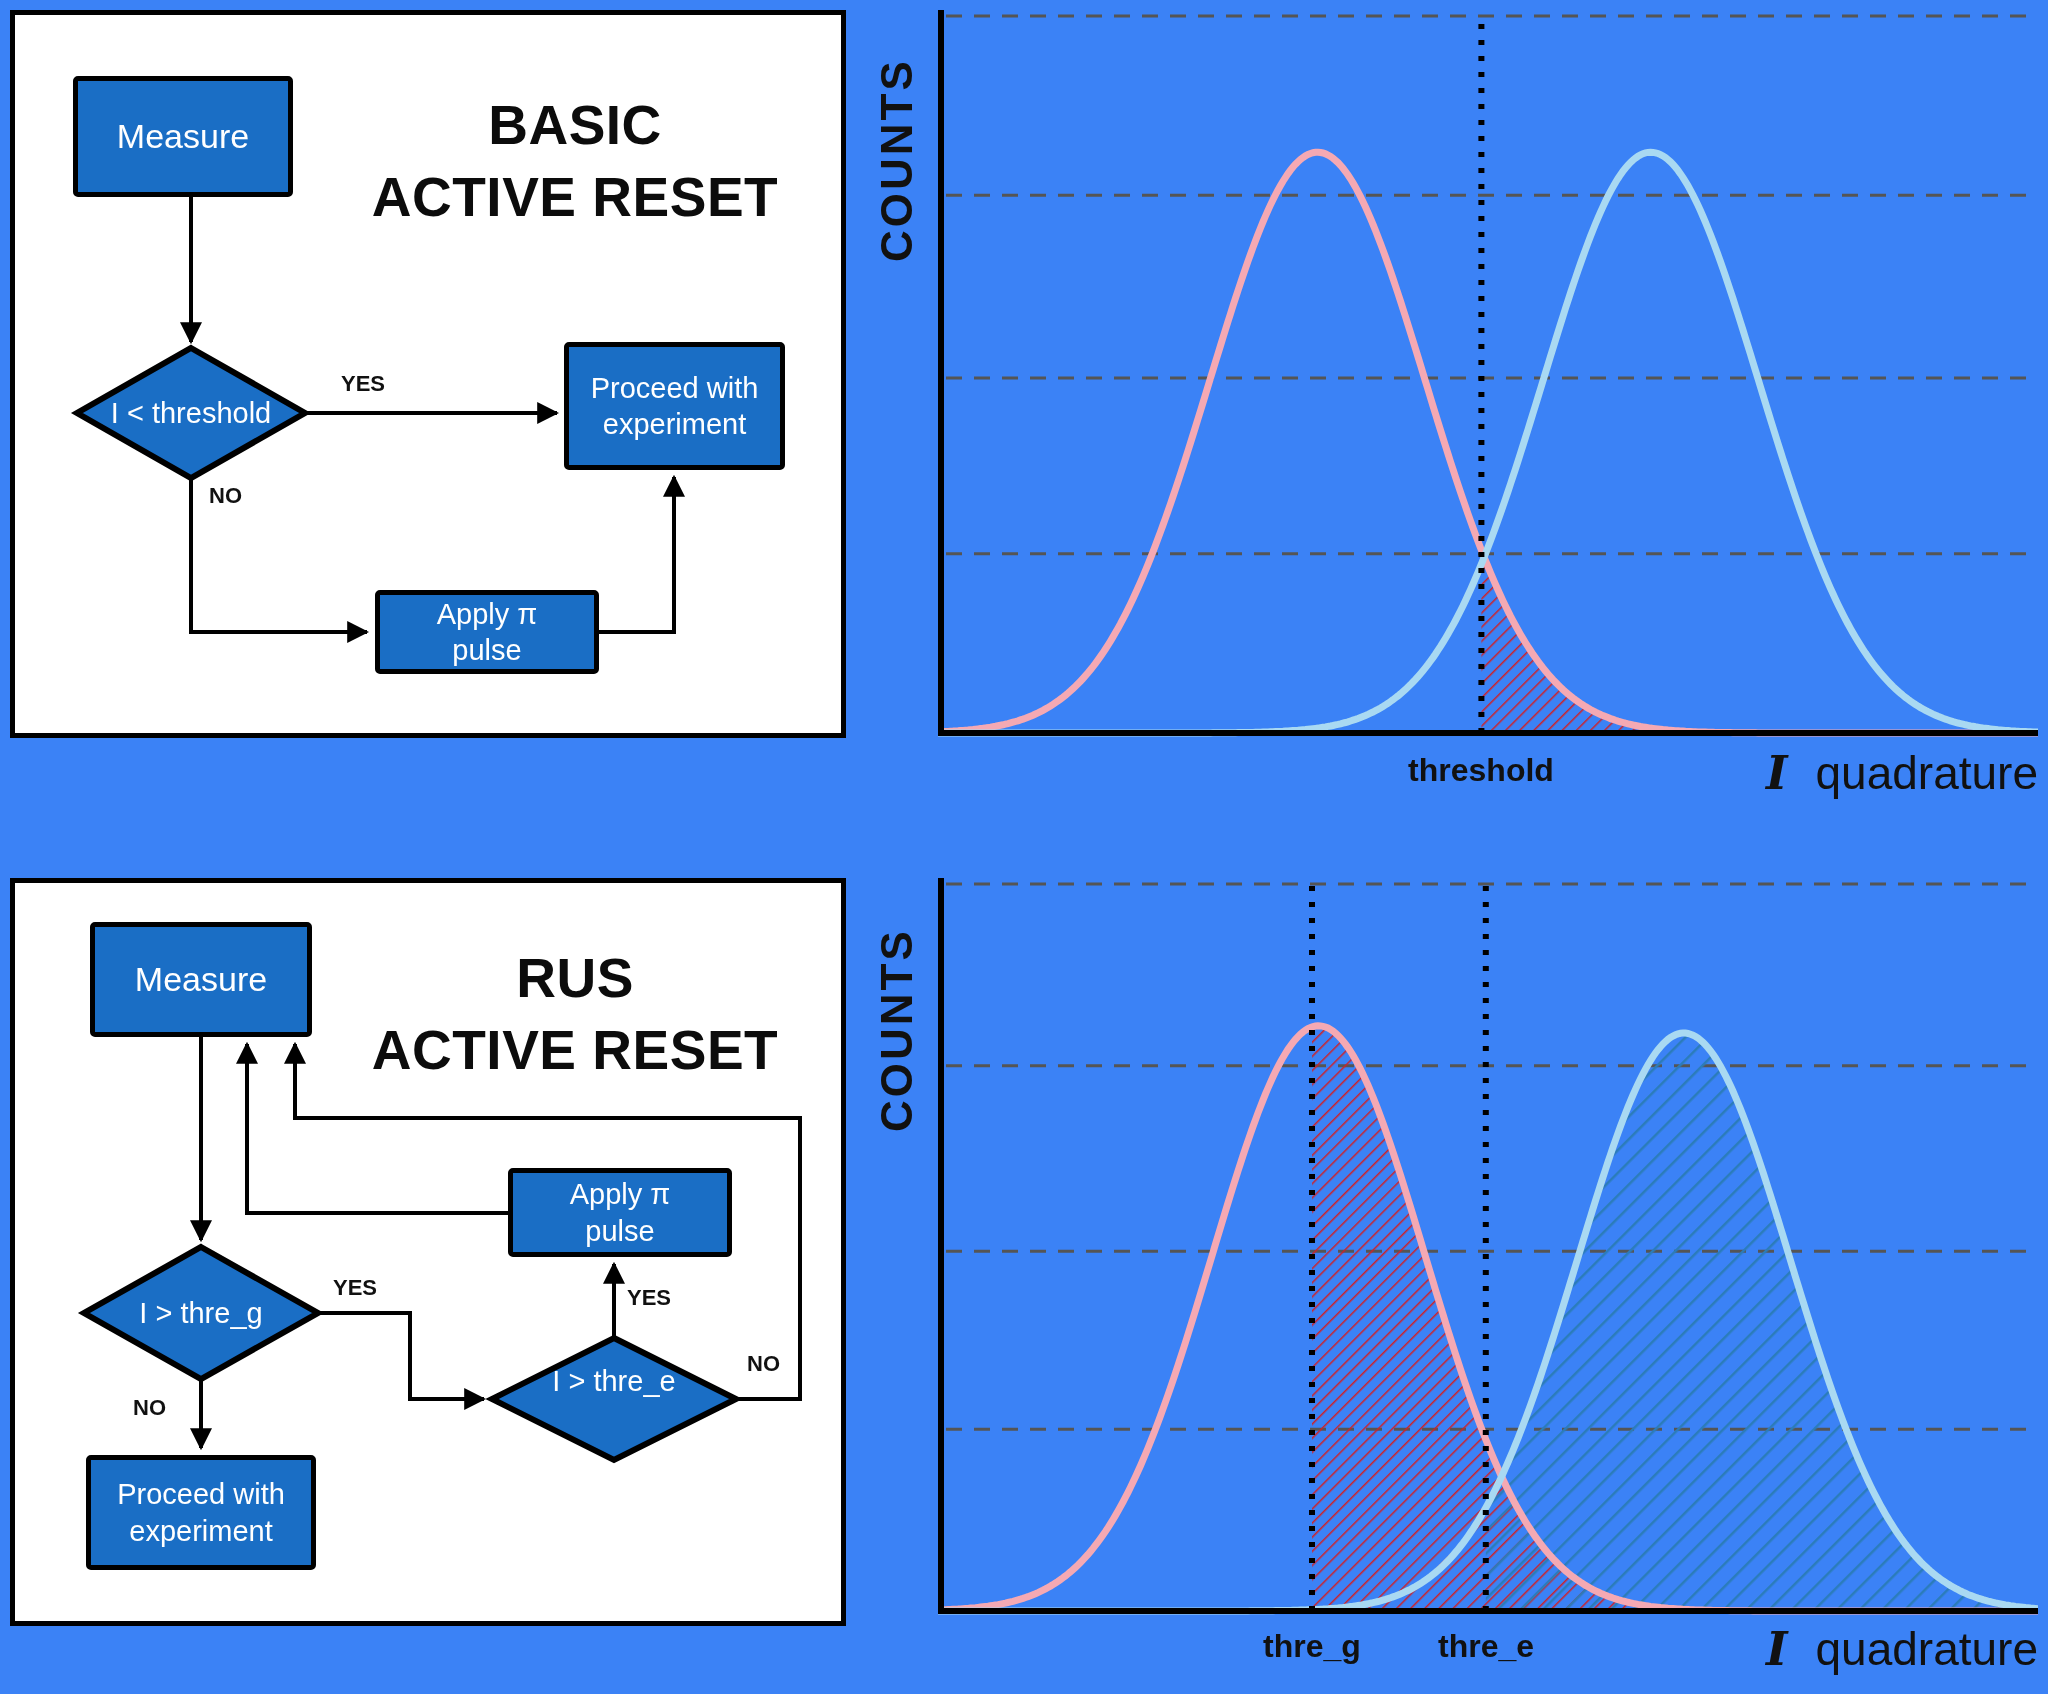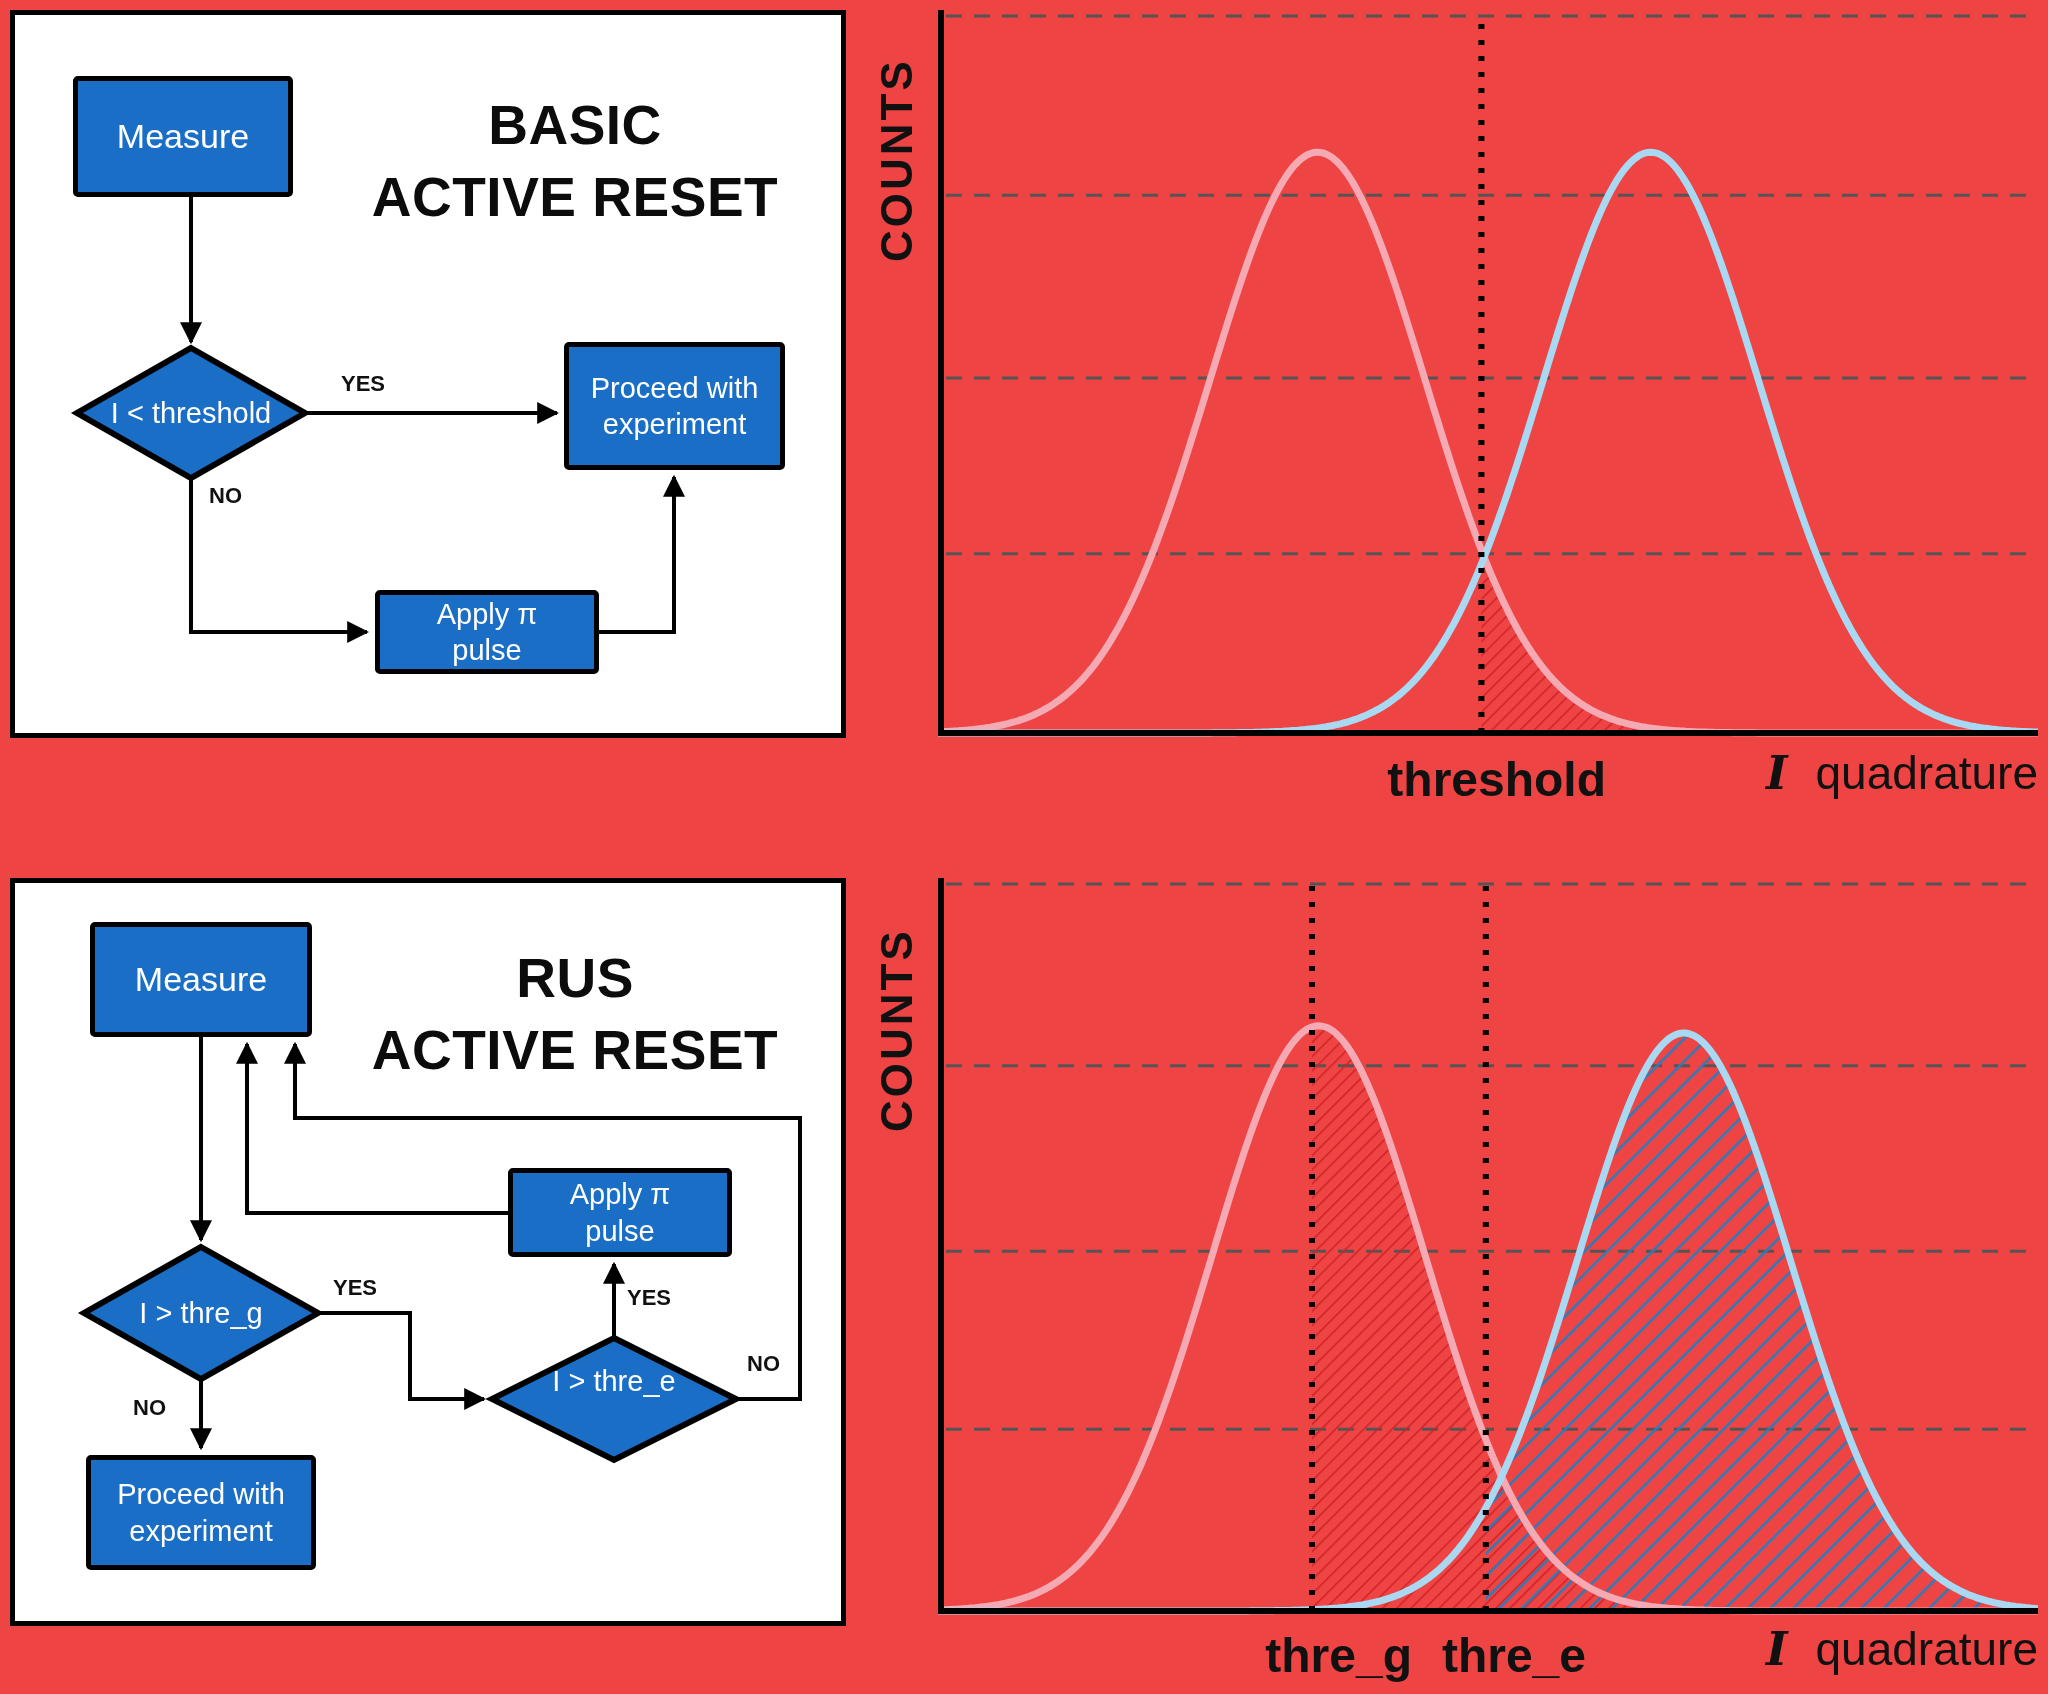--- a/index.html
+++ b/index.html
@@ -1,17 +1,17 @@
 <!DOCTYPE html>
 <html style="--node-fill: #1a6ec5; --node-text: #ffffff; --panel-border: #000000; --ground-curve: #f5a9b3; --excited-curve: #a9d9f2; --red-hatch: #cf2128; --blue-hatch: #2b7cba; --gridline: #555555; --threshold-line: #000000;"><head>
 <meta charset="utf-8">
 <title>Active Reset Figure</title>
 <style>
   html,body{margin:0;padding:0;background:#ffffff;}
-  .page{position:relative;width:2048px;height:1694px;background:#ef4444;
+  .page{position:relative;width:2048px;height:1694px;background:#3b82f6;
         font-family:"Liberation Sans",sans-serif;overflow:hidden;color:#111;}
 
   
   .panel{position:absolute;background:#ffffff;border:5px solid var(--panel-border,#000);box-sizing:border-box;}
   .wires{position:absolute;left:0;top:0;}
   .wire{fill:none;stroke:#000;stroke-width:4;}
   .wires marker path{fill:#000;}
   .diamond{fill:var(--node-fill,#1a6ec5);stroke:#000;stroke-width:6;}
   .node{position:absolute;display:flex;flex-direction:column;align-items:center;justify-content:center;
         background:var(--node-fill,#1a6ec5);border:5px solid #000;border-radius:5px;
@@ -21,21 +21,21 @@
          color:var(--node-text,#fff);font-size:29px;text-align:center;}
   .edge-label{position:absolute;font-size:22px;font-weight:600;color:#111;}
   .panel-title{position:absolute;text-align:center;font-weight:800;font-size:55px;line-height:1.3;
                letter-spacing:.5px;color:#0c0c0c;}
 
   
   .chart-box{position:absolute;}
   .chart-box svg{display:block;}
   .ylabel{position:absolute;writing-mode:vertical-rl;transform:rotate(180deg);
           font-size:44px;font-weight:700;letter-spacing:3px;color:#111;}
-  .xtick{position:absolute;text-align:right;font-size:48px;font-weight:700;color:#111;}
+  .xtick{position:absolute;text-align:center;font-size:32px;font-weight:700;color:#111;}
   .xlabel{position:absolute;text-align:right;font-size:46px;color:#111;}
   .xlabel i{font-family:"DejaVu Serif",serif;font-weight:700;font-style:italic;}
   .xl-rest{margin-left:28px;}
 </style>
 </head>
 <body>
 
 <div class="page">
 
   <section class="panel" style="left:10px;top:10px;width:836px;height:728px;">

